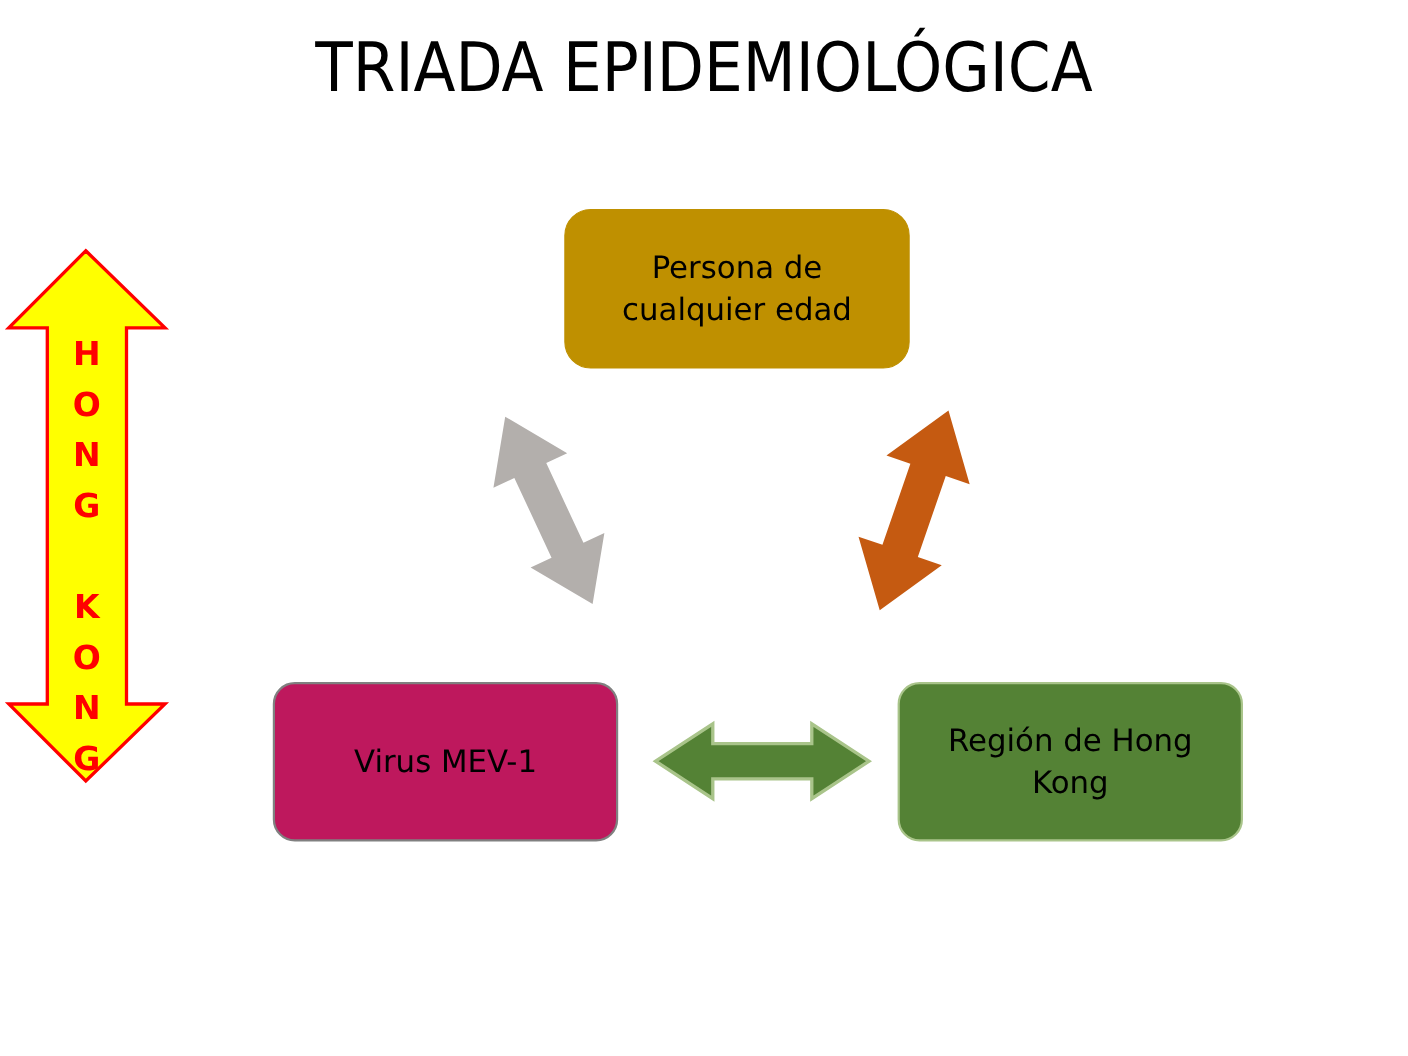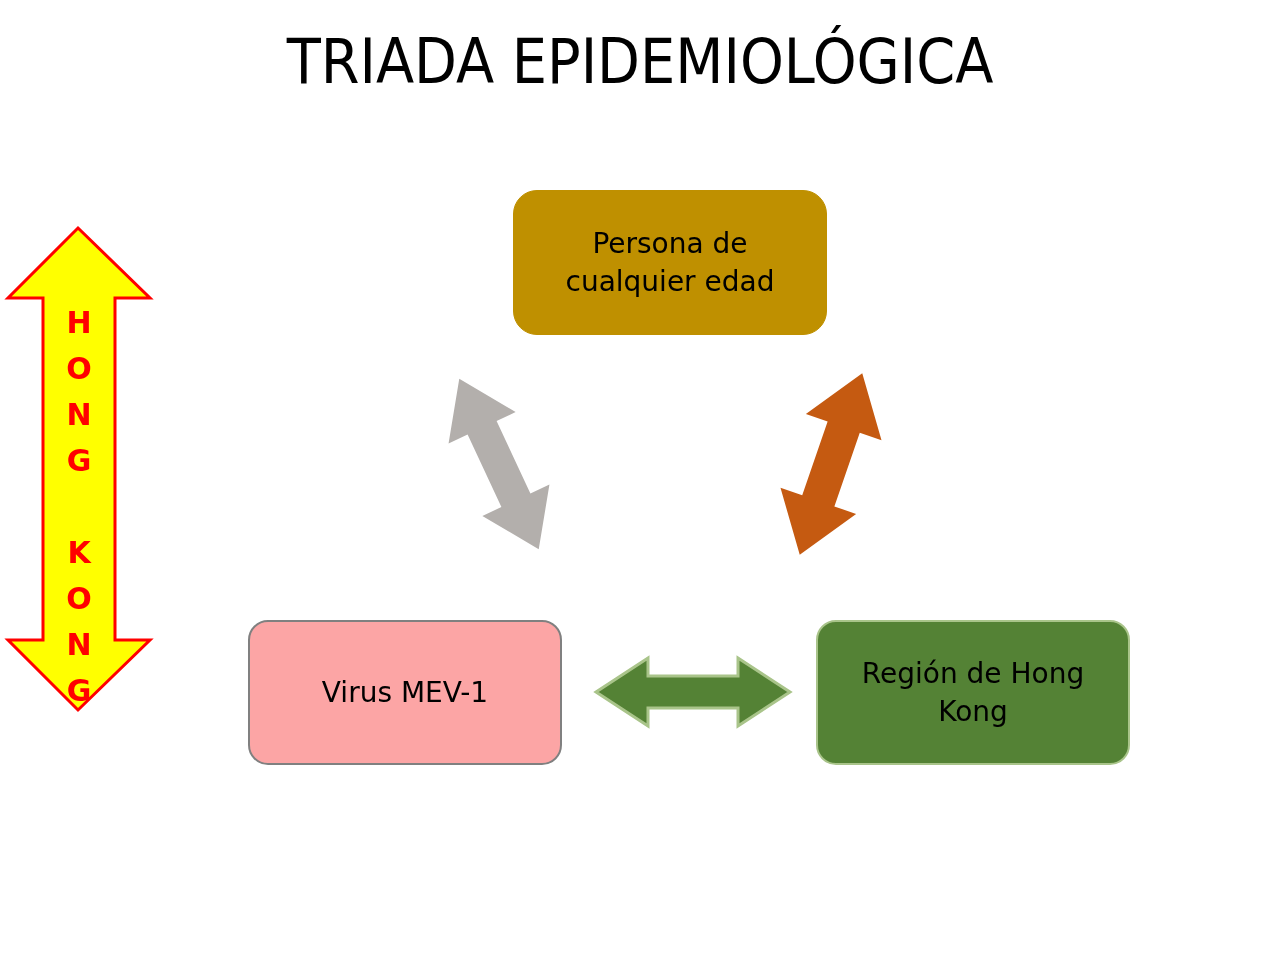--- a/index.html
+++ b/index.html
@@ -59,21 +59,21 @@
     height: 145px;
     background: #BF9000;
     border: 1px solid #BF9000;
     border-radius: 24px;
   }
   #node-virus {
     left: 248px;
     top: 620px;
     width: 314px;
     height: 145px;
-    background: #fca5a5;
+    background: #be185d;
     border: 2px solid #808080;
     border-radius: 20px;
   }
   #node-region {
     left: 816px;
     top: 620px;
     width: 314px;
     height: 145px;
     background: #548235;
     border: 2px solid #A9C48A;

